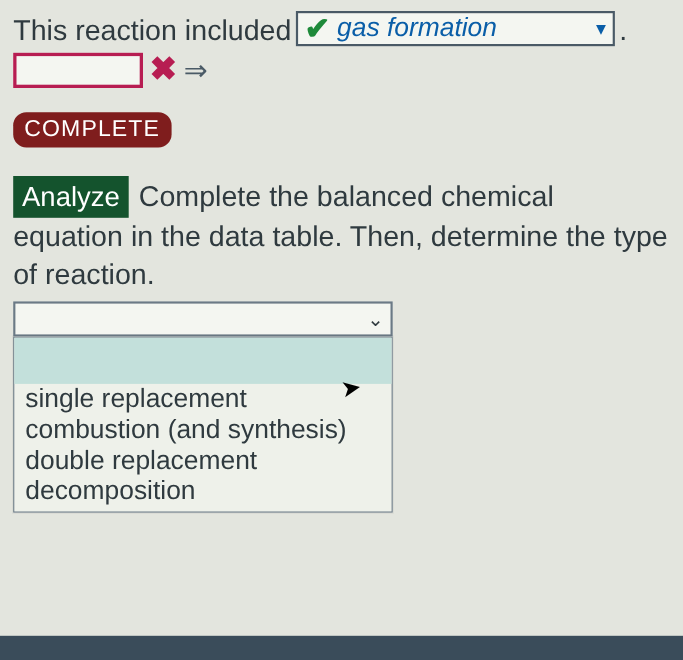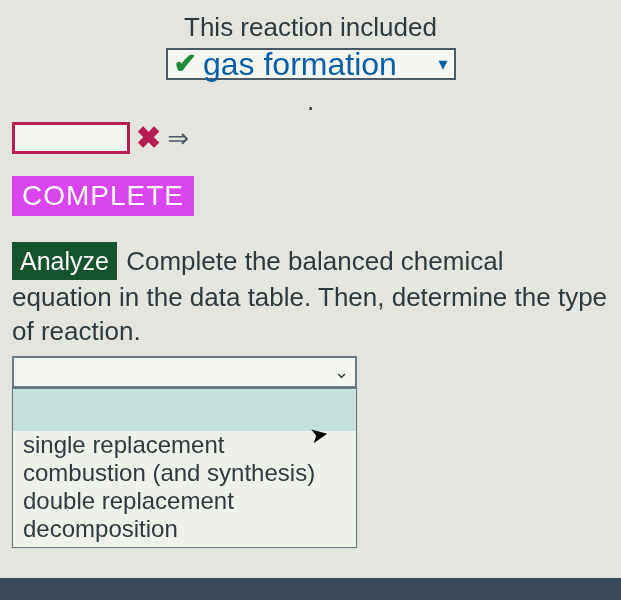--- a/index.html
+++ b/index.html
@@ -13,44 +13,43 @@
     overflow: hidden;
   }
   .page {
     padding: 10px 12px 0 12px;
     position: relative;
   }
   .line1 {
     font-size: 26px;
     line-height: 34px;
     display: flex;
-    align-items: center;
     flex-wrap: wrap;
     gap: 4px;
-    flex-direction: column;
   }
   .select-box {
     display: inline-flex;
     align-items: center;
     border: 2px solid #4a5a66;
     background: #f4f6f1;
     height: 32px;
     padding: 0 6px 0 6px;
     box-sizing: border-box;
   }
   .select-box.big {
     width: 290px;
     justify-content: flex-start;
     gap: 6px;
   }
   .select-value {
     color: #0a5ea8;
-    font-size: 32px;
+    font-size: 24px;
     flex: 1;
     white-space: nowrap;
+    font-style: italic;
   }
   .chev {
     color: #0a5ea8;
     font-size: 18px;
     line-height: 1;
   }
   .check {
     color: #1e8a3a;
     font-weight: 900;
     font-size: 28px;
@@ -77,26 +76,26 @@
     font-size: 30px;
     line-height: 1;
   }
   .arrow {
     color: #4a5a66;
     font-size: 26px;
     line-height: 1;
   }
   .complete-badge {
     display: inline-block;
-    background: #d946ef;
+    background: #7f1d1d;
     color: #fff;
-    font-size: 28px;
+    font-size: 21px;
     letter-spacing: 1px;
     padding: 4px 10px;
-    border-radius: 0;
+    border-radius: 12px;
     margin-top: 22px;
   }
   .analyze-row {
     margin-top: 26px;
     font-size: 26px;
     line-height: 34px;
   }
   .analyze-badge {
     display: inline-block;
     background: #14532d;

